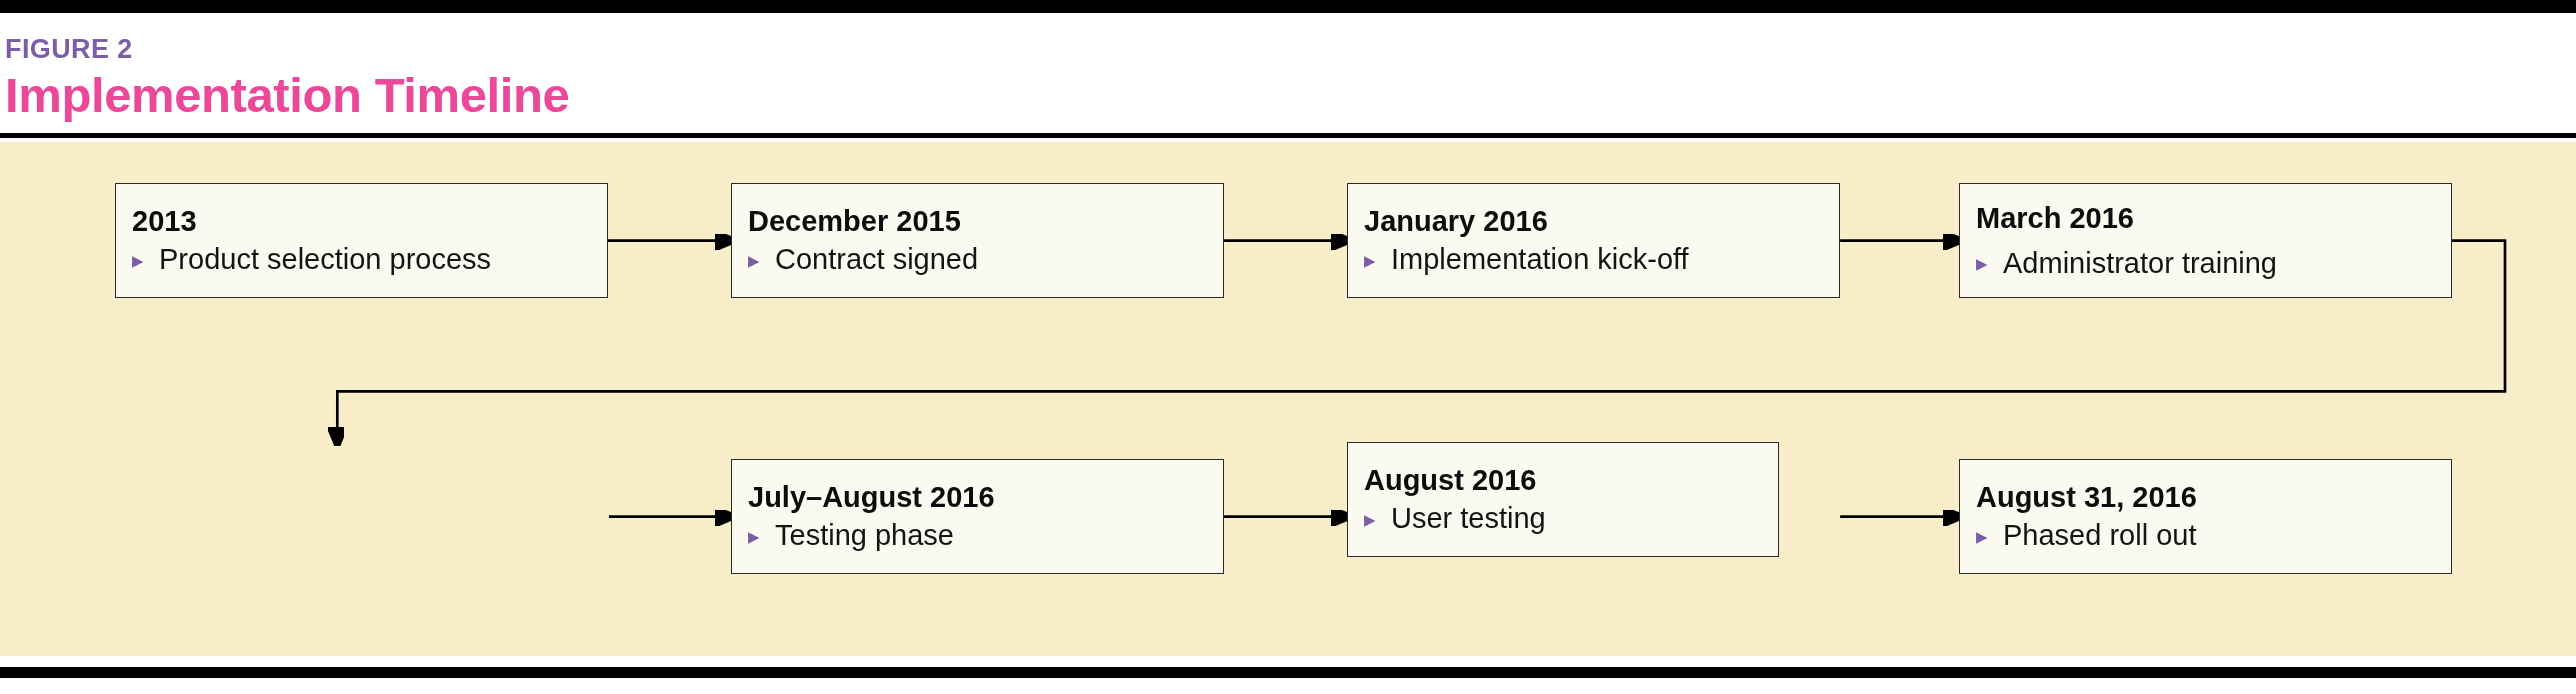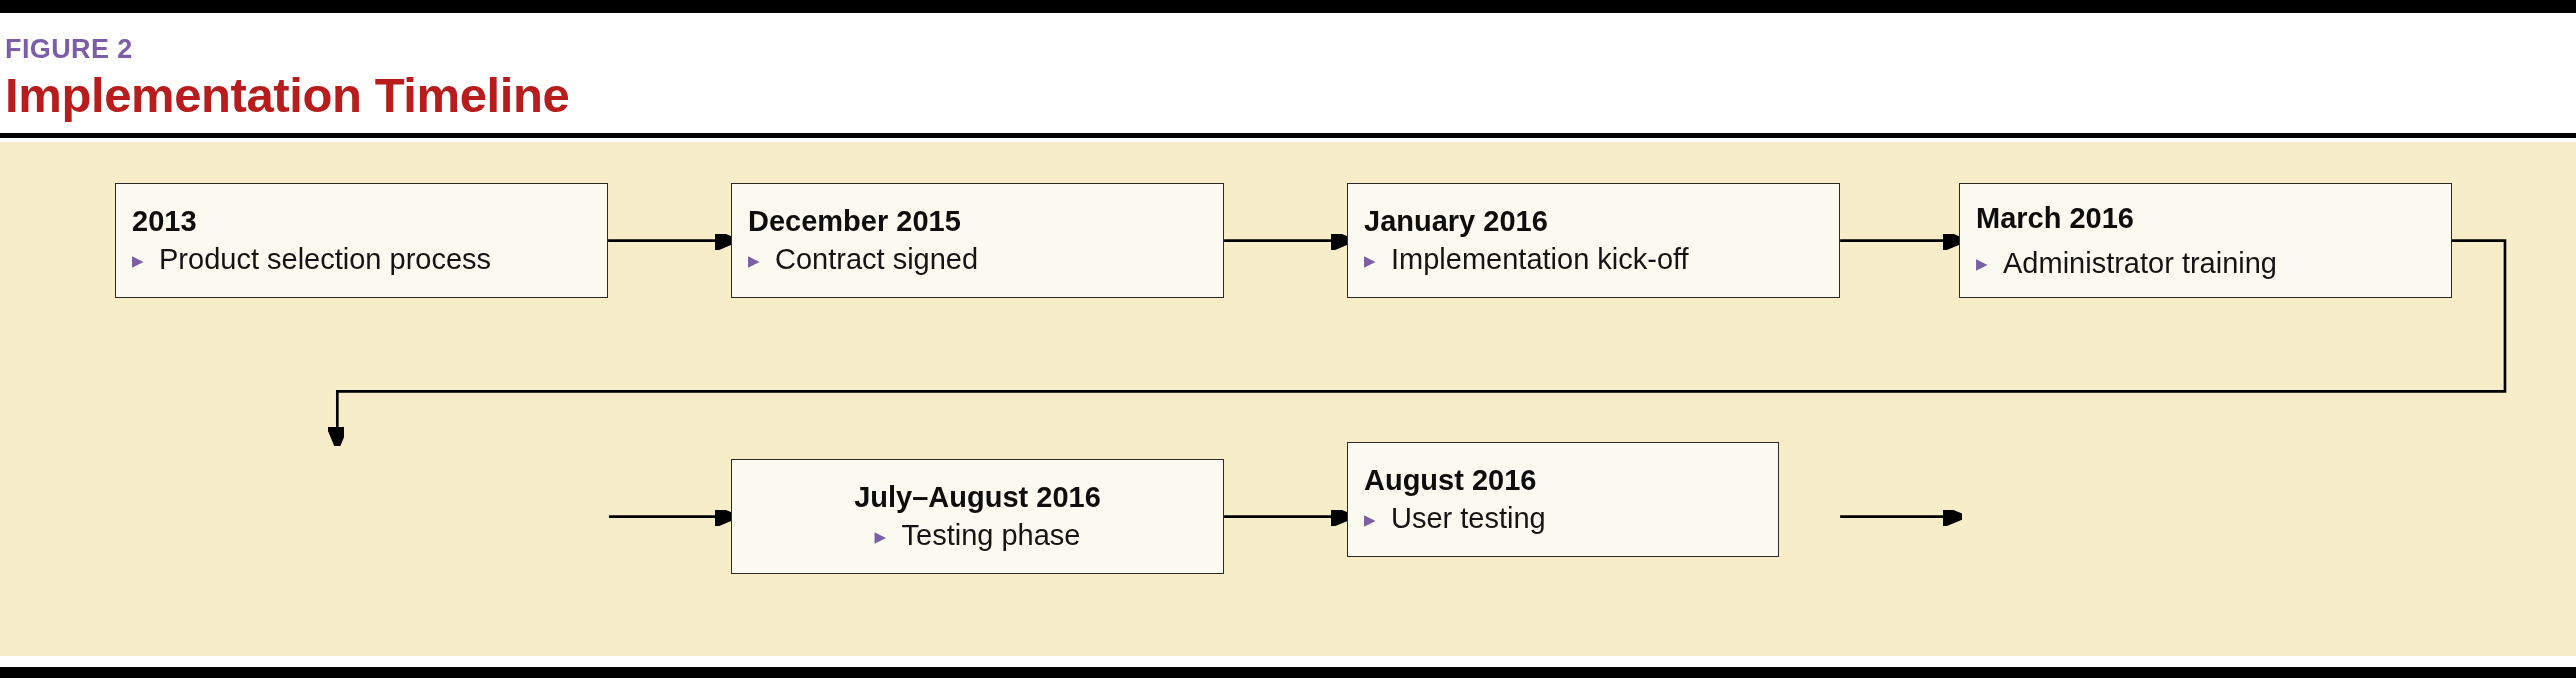--- a/index.html
+++ b/index.html
@@ -10,21 +10,21 @@
     color: #111;
     overflow: hidden;
   }
   .top-bar { height: 13.3px; width: 100%; background: var(--bar, #000); }
   .header { padding: 22px 0 0 5px; }
   .figure-label {
     color: var(--accent, #7B5EA7);
     font-size: 27px; line-height: 28px; font-weight: bold; letter-spacing: 0.4px;
   }
   .figure-title {
-    color: #b91c1c; font-size: 49px; line-height: 50px;
+    color: #ec4899; font-size: 49px; line-height: 50px;
     font-weight: bold; margin-top: 7px; letter-spacing: -0.4px;
   }
   .title-rule { height: 5.3px; background: #000; margin-top: 12.4px; }
   .panel {
     margin-top: 4px; height: 514px; width: 100%;
     background: var(--panel-background, #F7EDC9);
     position: relative;
   }
   .arrows { position: absolute; left: 0; top: 0; pointer-events: none; }
   .arrows path, .arrows line { stroke: #000; stroke-width: 3; fill: none; }
@@ -86,28 +86,32 @@
     <div class="step-title">January 2016</div>
     <div class="step-desc"><span class="bullet">▸</span><span>Implementation kick-off</span></div>
   </div>
 
   <div class="step" style="left:1959px; top:41px; width:493px; height:115px;gap:7px;">
     <div class="step-title">March 2016</div>
     <div class="step-desc"><span class="bullet">▸</span><span>Administrator training</span></div>
   </div>
 
 
-  <div class="step" style="left:731px; top:317px; width:493px; height:115px;align-items:center;">
+  <div class="step" style="left:731px; top:317px; width:493px; height:115px;">
     <div class="step-title">July–August 2016</div>
     <div class="step-desc"><span class="bullet">▸</span><span>Testing phase</span></div>
   </div>
 
   <div class="step" style="left:1347px; top:300px; width:432px; height:115px;">
     <div class="step-title">August 2016</div>
     <div class="step-desc"><span class="bullet">▸</span><span>User testing</span></div>
   </div>
 
+  <div class="step" style="left:1959px; top:317px; width:493px; height:115px;">
+    <div class="step-title">August 31, 2016</div>
+    <div class="step-desc"><span class="bullet">▸</span><span>Phased roll out</span></div>
+  </div>
 
 </div>
 
 <div class="bottom-gap"></div>
 <div class="bottom-bar"></div>
 
 
 </body></html>

